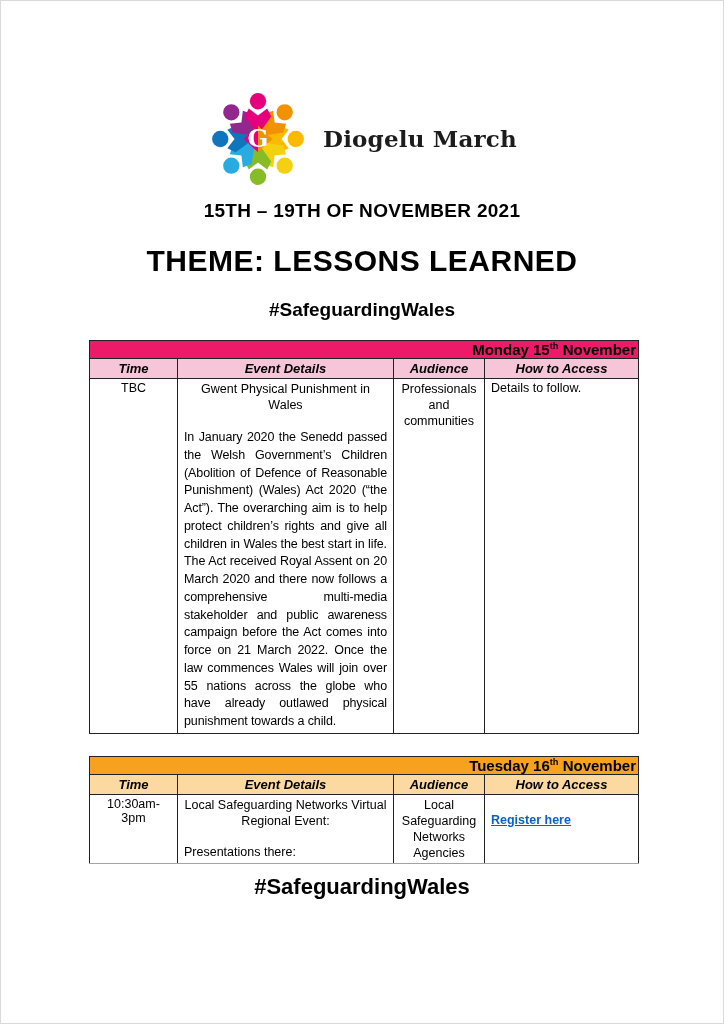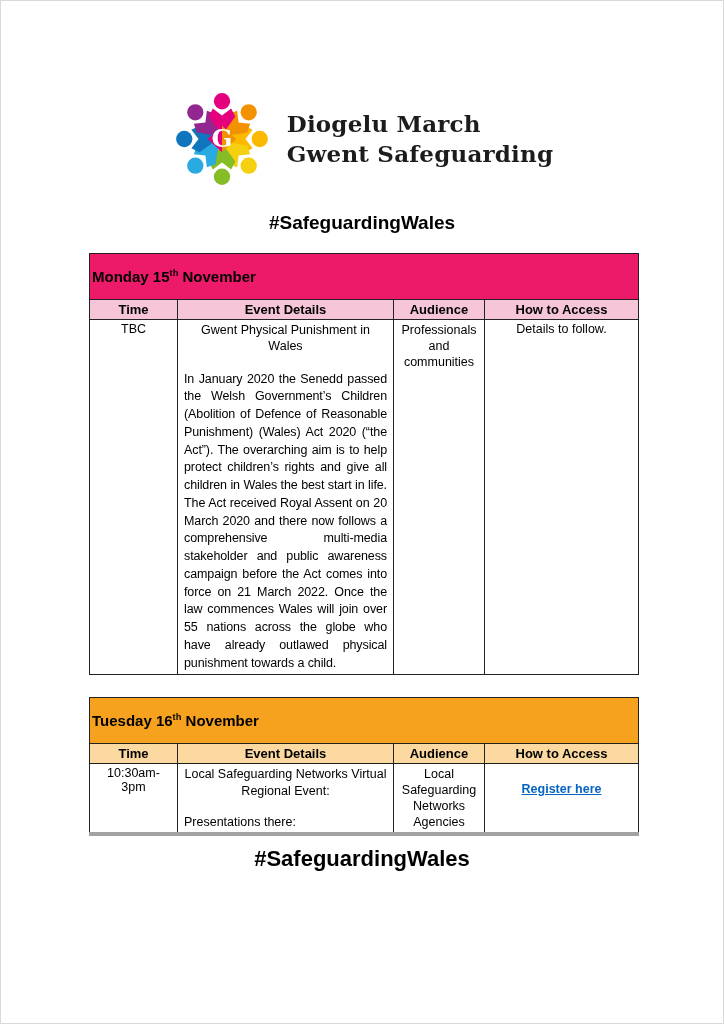--- a/index.html
+++ b/index.html
@@ -47,39 +47,40 @@
     font-size:22px;font-weight:bold;
   }
   
   table.sched{
     margin-left:88px;width:549px;
     border-collapse:collapse;table-layout:fixed;
     font-size:12.5px;
   }
   table.sched td{border:1px solid #222;padding:2px 6px;vertical-align:top;}
   tr.title-row td{
-    text-align:left;font-weight:bold;font-size:15px;
-    padding:14px 2px;color:#000;
+    text-align:right;font-weight:bold;font-size:15px;
+    padding:0 2px;color:#000;
   }
   tr.cols-row td{
     text-align:center;font-weight:bold;font-size:13px;
     padding:2px 2px;
+    font-style:italic;
   }
   .tbl-monday{margin-top:19px;}
   .tbl-monday tr.title-row td{background:var(--monday-header,#EC1A68);}
   .tbl-monday tr.cols-row td{background:var(--monday-subheader,#F6C6D8);}
   .tbl-tuesday{margin-top:22px;}
   .tbl-tuesday tr.title-row td{background:var(--tuesday-header,#F6A21E);}
   .tbl-tuesday tr.cols-row td{background:var(--tuesday-subheader,#FBD9A0);}
-  .tbl-tuesday tr.body-row td{border-bottom:4px solid #a3a3a3;}
+  .tbl-tuesday tr.body-row td{border-bottom:1px solid #a3a3a3;}
   tr.body-row.tall td{height:336px;}
   tr.body-row.short td{height:62px;}
   td.c-time{text-align:center;}
   td.c-aud{text-align:center;line-height:1.28;margin-top:41px;}
-  td.c-access{text-align:center;}
+  td.c-access{text-align:left;}
   .event-heading{text-align:center;line-height:1.3;}
   .event-body{
     margin-top:16px;text-align:justify;line-height:1.42;
     letter-spacing:-0.1px;
   }
   .event-left{margin-top:16px;text-align:left;}
   a.reg-link{
     color:var(--link-blue,#0563C1);
     text-decoration:underline;font-weight:bold;
     display:inline-block;margin-top:16px;
@@ -128,24 +129,25 @@
             <polygon points="50,46 37,28 41,20 50,27 59,20 63,28" fill="#E5007D"></polygon>
         </g>
       </g>
 
       <path d="M50,37 L36,50 L50,63 Z" fill="#E5007D"></path>
       <path d="M50,37 L64,50 L50,63 Z" fill="#F39200"></path>
       <text x="50" y="58" text-anchor="middle" font-family="DejaVu Serif, serif" font-weight="bold" font-size="24" fill="#ffffff">G</text>
     </svg>
     <div class="logo-text">
       <div>Diogelu March</div>
-      <div>Gwent Safeguarding</div>
     </div>
   </div>
 
+  <div class="date-subtitle">15TH – 19TH OF NOVEMBER 2021</div>
+  <div class="theme-title">THEME: LESSONS LEARNED</div>
   <div class="hashtag-top">#SafeguardingWales</div>
 
   <table class="sched tbl-monday">
     <colgroup>
         <col style="width:88px">
         <col style="width:216px">
         <col style="width:91px">
         <col style="width:154px">
       </colgroup>
     <tbody>

